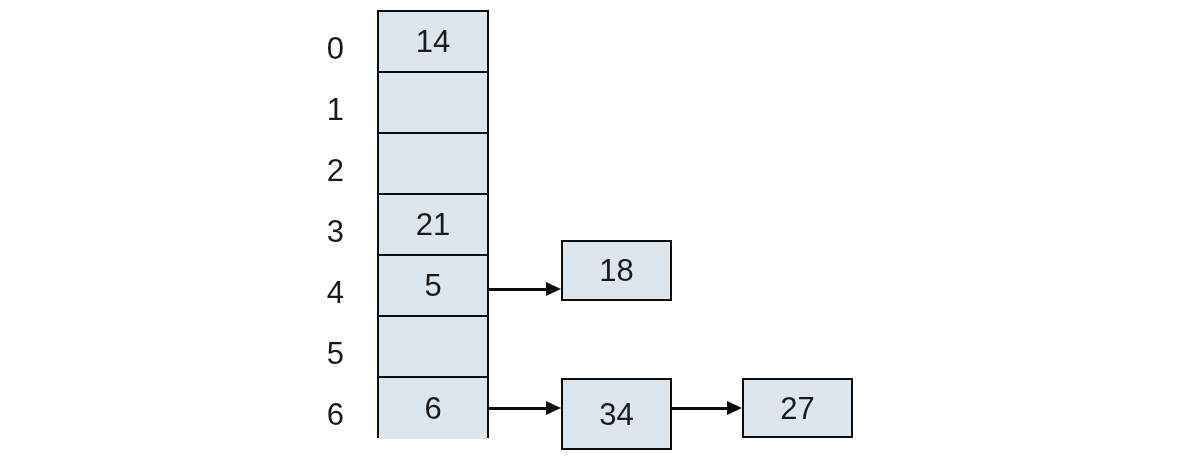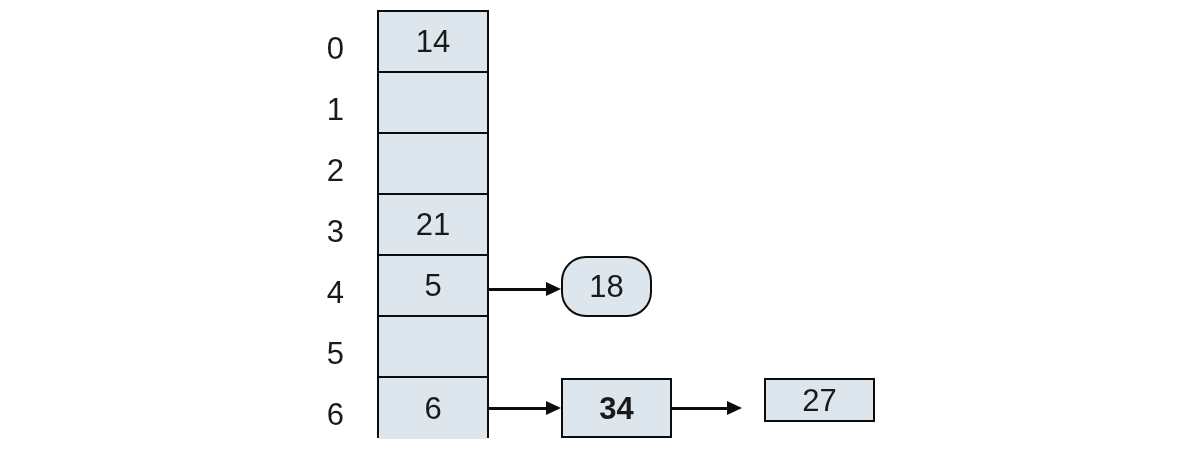--- a/index.html
+++ b/index.html
@@ -127,29 +127,29 @@
       <span class="cell-value">5</span>
     </div>
     <div class="bucket-cell" style="top:305px;">
       <span class="cell-value"></span>
     </div>
     <div class="bucket-cell last" style="top:366px;">
       <span class="cell-value">6</span>
     </div>
   </div>
 
-  <div class="node-box" style="left:561px; top:256px; width:91px; height:61px;border-radius:25px;">
+  <div class="node-box" style="left:561px; top:240px; width:111px; height:61px;">
     <span class="node-value">18</span>
   </div>
 
-  <div class="node-box" style="left:561px; top:378px; width:111px; height:60px;font-weight:bold;">
+  <div class="node-box" style="left:561px; top:378px; width:111px; height:72px;">
     <span class="node-value">34</span>
   </div>
 
-  <div class="node-box" style="left:742px; top:378px; width:111px; height:44px;margin-left:22px;">
+  <div class="node-box" style="left:742px; top:378px; width:111px; height:60px;">
     <span class="node-value">27</span>
   </div>
 
   <div class="arrow" style="left:489px; top:288px; width:72px;">
     <div class="arrow-shaft" style="width:58px;"></div>
     <div class="arrow-head" style="left:57px;"></div>
   </div>
 
   <div class="arrow" style="left:489px; top:407px; width:72px;">
     <div class="arrow-shaft" style="width:58px;"></div>

